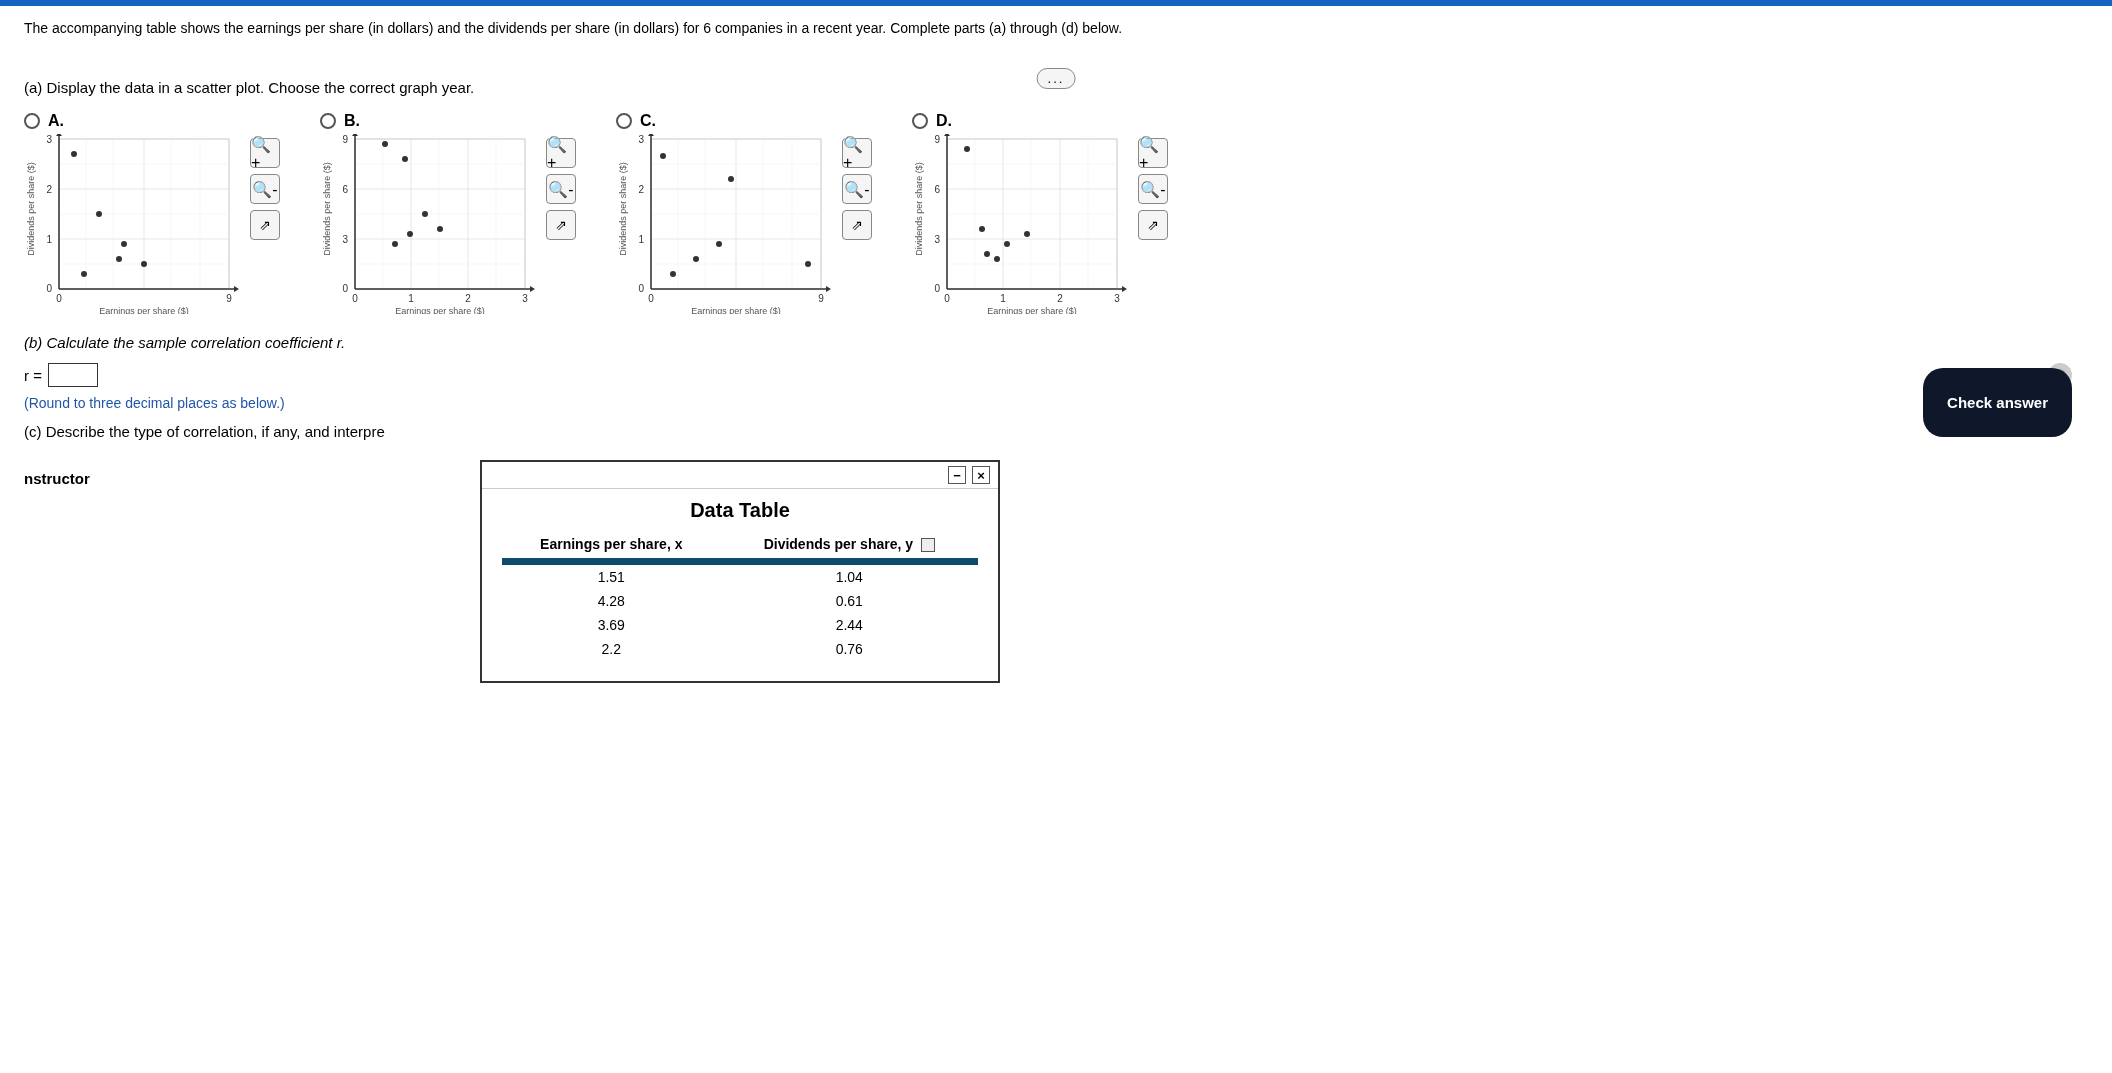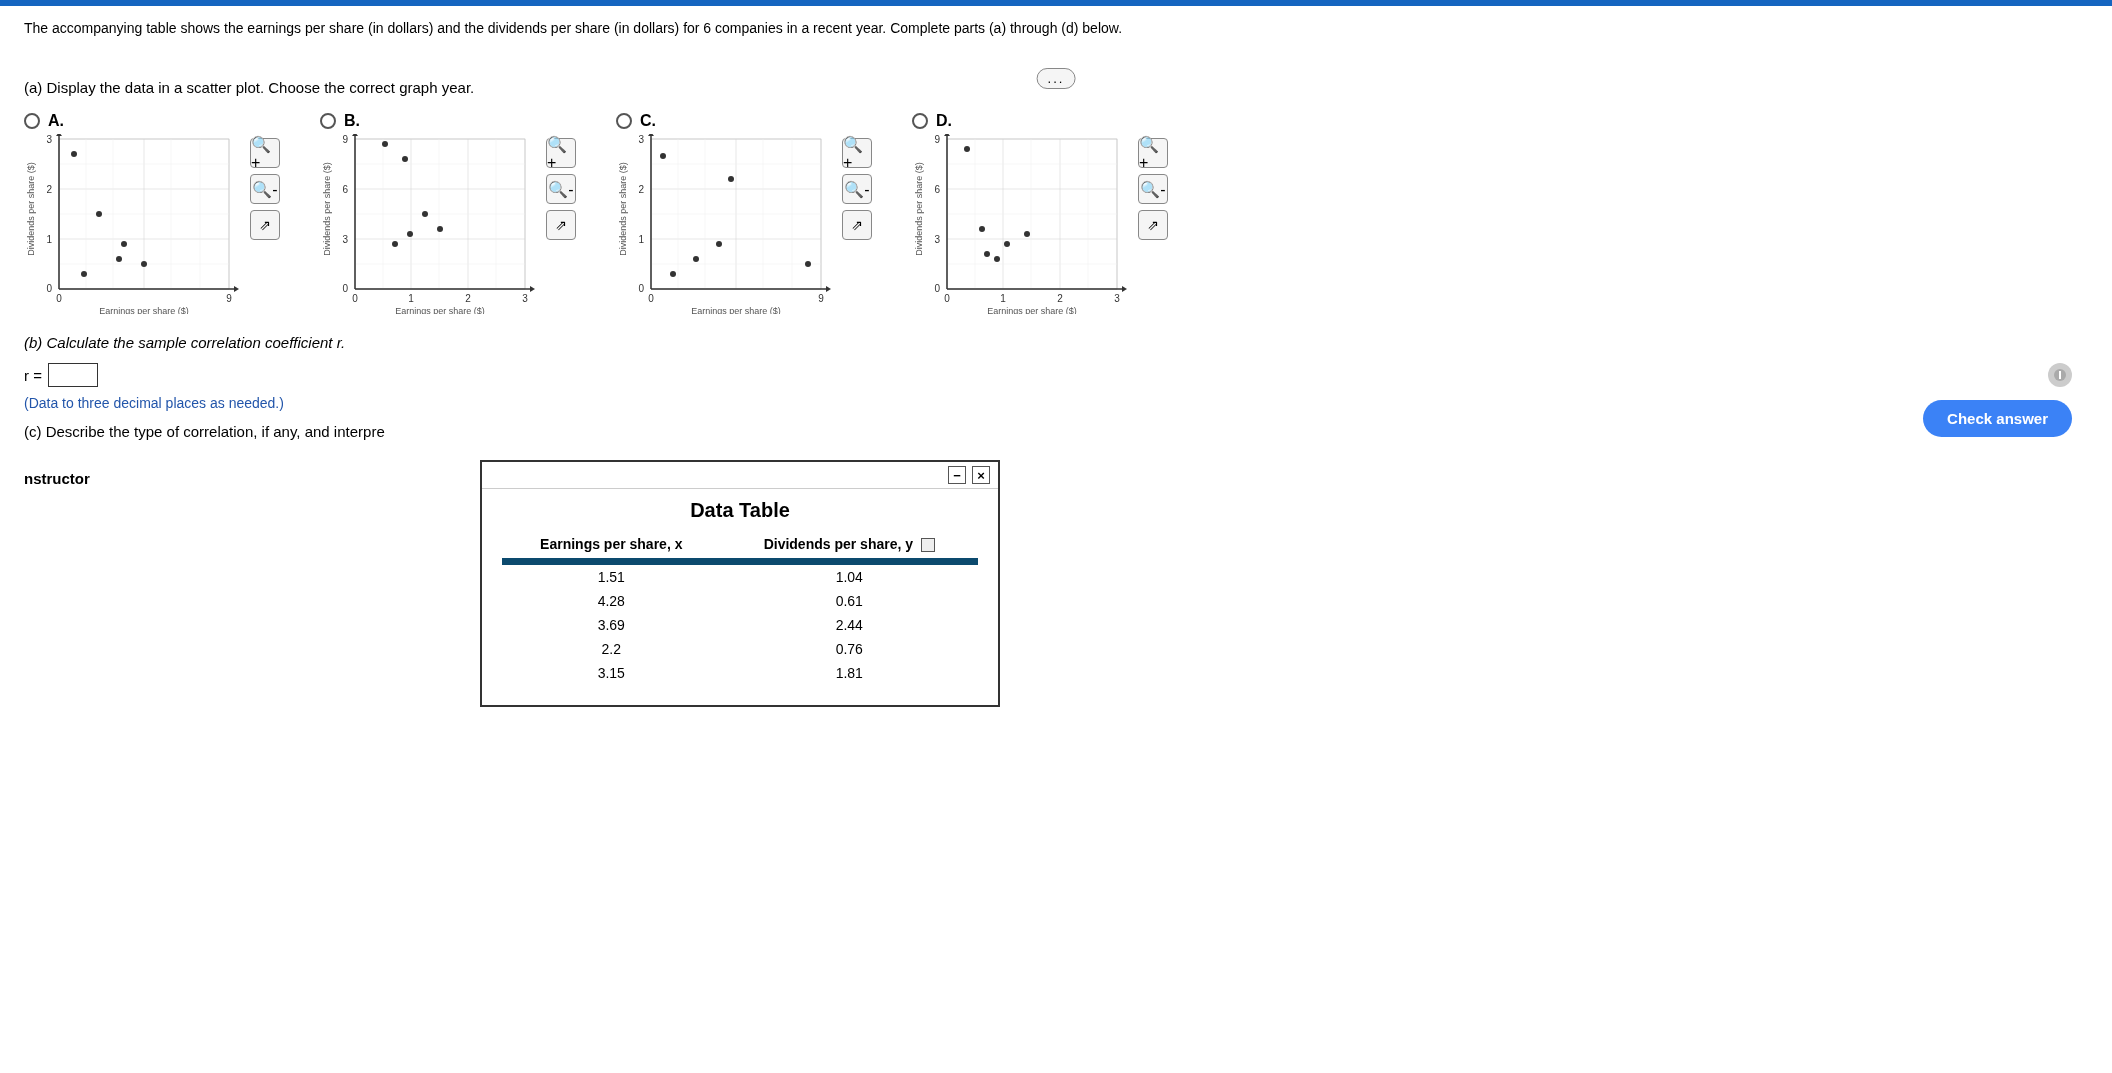--- a/index.html
+++ b/index.html
@@ -269,25 +269,25 @@
       vertical-align: middle;
       cursor: pointer;
       background: #eee;
     }
 
     
     .check-answer-btn {
       position: absolute;
       right: 40px;
       bottom: 60px;
-      background: #3b82f6;
+      background: #0f172a;
       color: #fff;
       border: none;
       border-radius: 20px;
-      padding: 10px 24px;
+      padding: 26px 24px;
       font-size: 15px;
       font-weight: bold;
       cursor: pointer;
     }
 
     
     .scroll-indicator {
       position: absolute;
       right: 40px;
       bottom: 110px;
@@ -550,21 +550,21 @@
   <div class="bottom-sections">
     <div class="left-panel">
 
       <p class="part-b">(b) Calculate the sample correlation coefficient r.</p>
 
       <div class="r-equals-row">
         <span class="r-label">r =</span>
         <input class="r-input" type="text" value="" style="">
       </div>
 
-      <p class="round-note">(Data to three decimal places as needed.)</p>
+      <p class="round-note">(Round to three decimal places as below.)</p>
 
       <p class="part-c">(c) Describe the type of correlation, if any, and interpre</p>
 
       <p class="instructor-label">nstructor</p>
 
     </div>
   </div>
 
   <div class="data-table-modal">
     <div class="modal-titlebar">
@@ -595,24 +595,20 @@
               <td>0.61</td>
             </tr>
             <tr>
               <td>3.69</td>
               <td>2.44</td>
             </tr>
             <tr>
               <td>2.2</td>
               <td>0.76</td>
             </tr>
-            <tr>
-              <td>3.15</td>
-              <td>1.81</td>
-            </tr>
           </tbody>
       </table>
     </div>
   </div>
 
   <div class="scroll-indicator">
     <svg width="14" height="14" viewBox="0 0 14 14">
       <circle cx="7" cy="7" r="6" fill="#aaa"></circle>
       <line x1="7" y1="3" x2="7" y2="11" stroke="white" stroke-width="2"></line>
     </svg>

